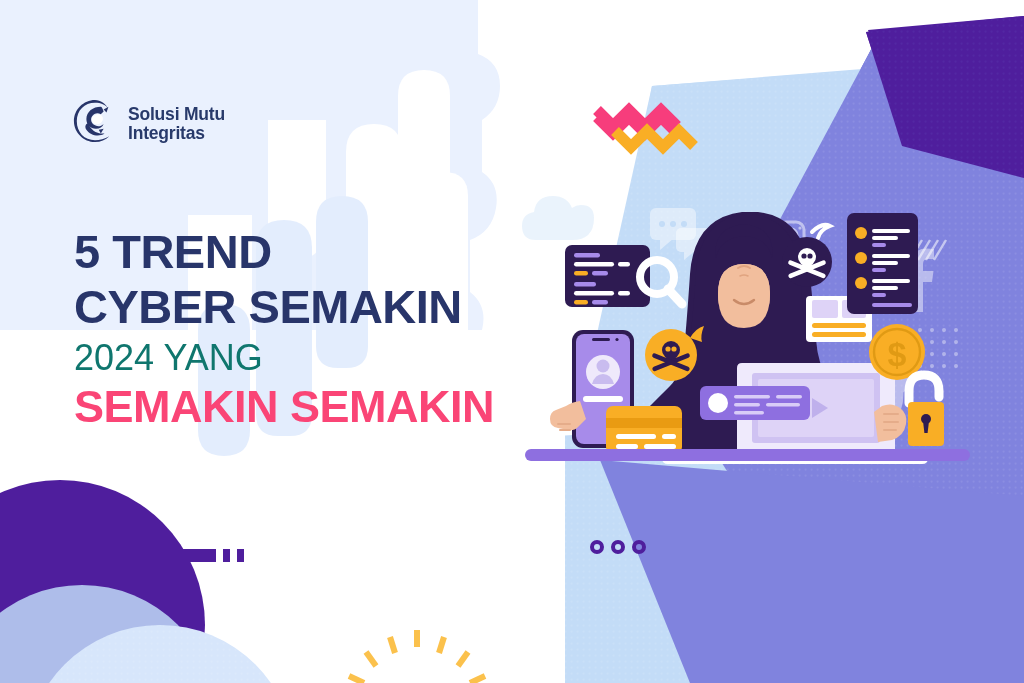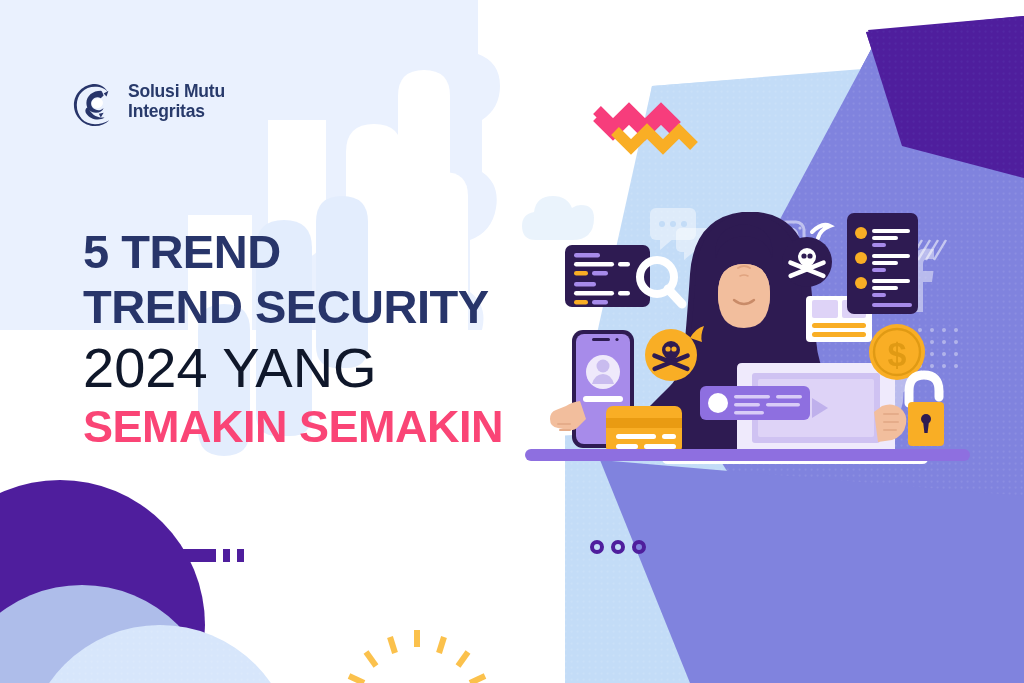--- a/index.html
+++ b/index.html
@@ -7,35 +7,35 @@
   body {
     font-family:"Liberation Sans", sans-serif;
     background:#ffffff;
     position:relative;
   }
   #stage { position:absolute; inset:0; width:1024px; height:683px; overflow:hidden; background:#ffffff; }
   .art-svg { position:absolute; left:0; top:0; }
 
   
   .logo-wrap {
-    position:absolute; left:72px; top:82px;
-    display:flex; align-items:flex-start; gap:10px;
+    position:absolute; left:72px; top:98px;
+    display:flex; align-items:flex-end; gap:10px;
   }
   .logo-mark { width:46px; height:46px; flex:0 0 auto; }
   .logo-text {
     color:#283A6B; font-weight:bold; font-size:17.5px; line-height:1.12;
     letter-spacing:-0.2px; white-space:pre-line;
   }
 
   
-  .headline { position:absolute; left:74px; top:228px; width:470px;margin-left:9px; }
+  .headline { position:absolute; left:74px; top:228px; width:470px; }
   .hl-line { letter-spacing:-0.5px; line-height:1.0; }
   .hl-1 { font-size:47px; font-weight:bold; color:#28356A; margin-bottom:8px; }
   .hl-2 { font-size:47px; font-weight:bold; color:#28356A; margin-bottom:10px; }
-  .hl-3 { font-size:56px; font-weight:400; color:#0f172a; margin-bottom:8px; letter-spacing:0px;}
+  .hl-3 { font-size:36px; font-weight:400; color:#0f766e; margin-bottom:8px; letter-spacing:0px;}
   .hl-4 { font-size:45px; font-weight:bold; color:#FA4576; }
 
   
   .dash-row { position:absolute; left:163px; top:549px; display:flex; align-items:center; gap:7px; }
   .dash-long { width:53px; height:13px; background:#4F1E9D; }
   .dash-sm { width:7px; height:13px; background:#4F1E9D; }
 </style>
 </head>
 <body>
 
@@ -400,21 +400,21 @@
       <path d="M28,33 L33,32 L30,37 Z" fill="#28356A"></path>
       <path d="M24,18 C27,16 31,17 32,20 C33,23 31,26 28,27 C25,28 22,27 21,24 C20,21 21,19 24,18 Z" fill="#ffffff"></path>
       <path d="M17,26 C19,33 26,38 34,37 C28,41 19,39 15,33 C13,30 14,27 17,26 Z" fill="#28356A"></path>
     </svg>
     <div class="logo-text">Solusi Mutu
 Integritas</div>
   </div>
 
   <div class="headline">
     <div class="hl-line hl-1">5 TREND</div>
-    <div class="hl-line hl-2">TREND SECURITY</div>
+    <div class="hl-line hl-2">CYBER SEMAKIN</div>
     <div class="hl-line hl-3">2024 YANG</div>
     <div class="hl-line hl-4">SEMAKIN SEMAKIN</div>
   </div>
 
   <div class="dash-row">
     <span class="dash-long"></span>
     <span class="dash-sm"></span>
     <span class="dash-sm"></span>
   </div>
 

